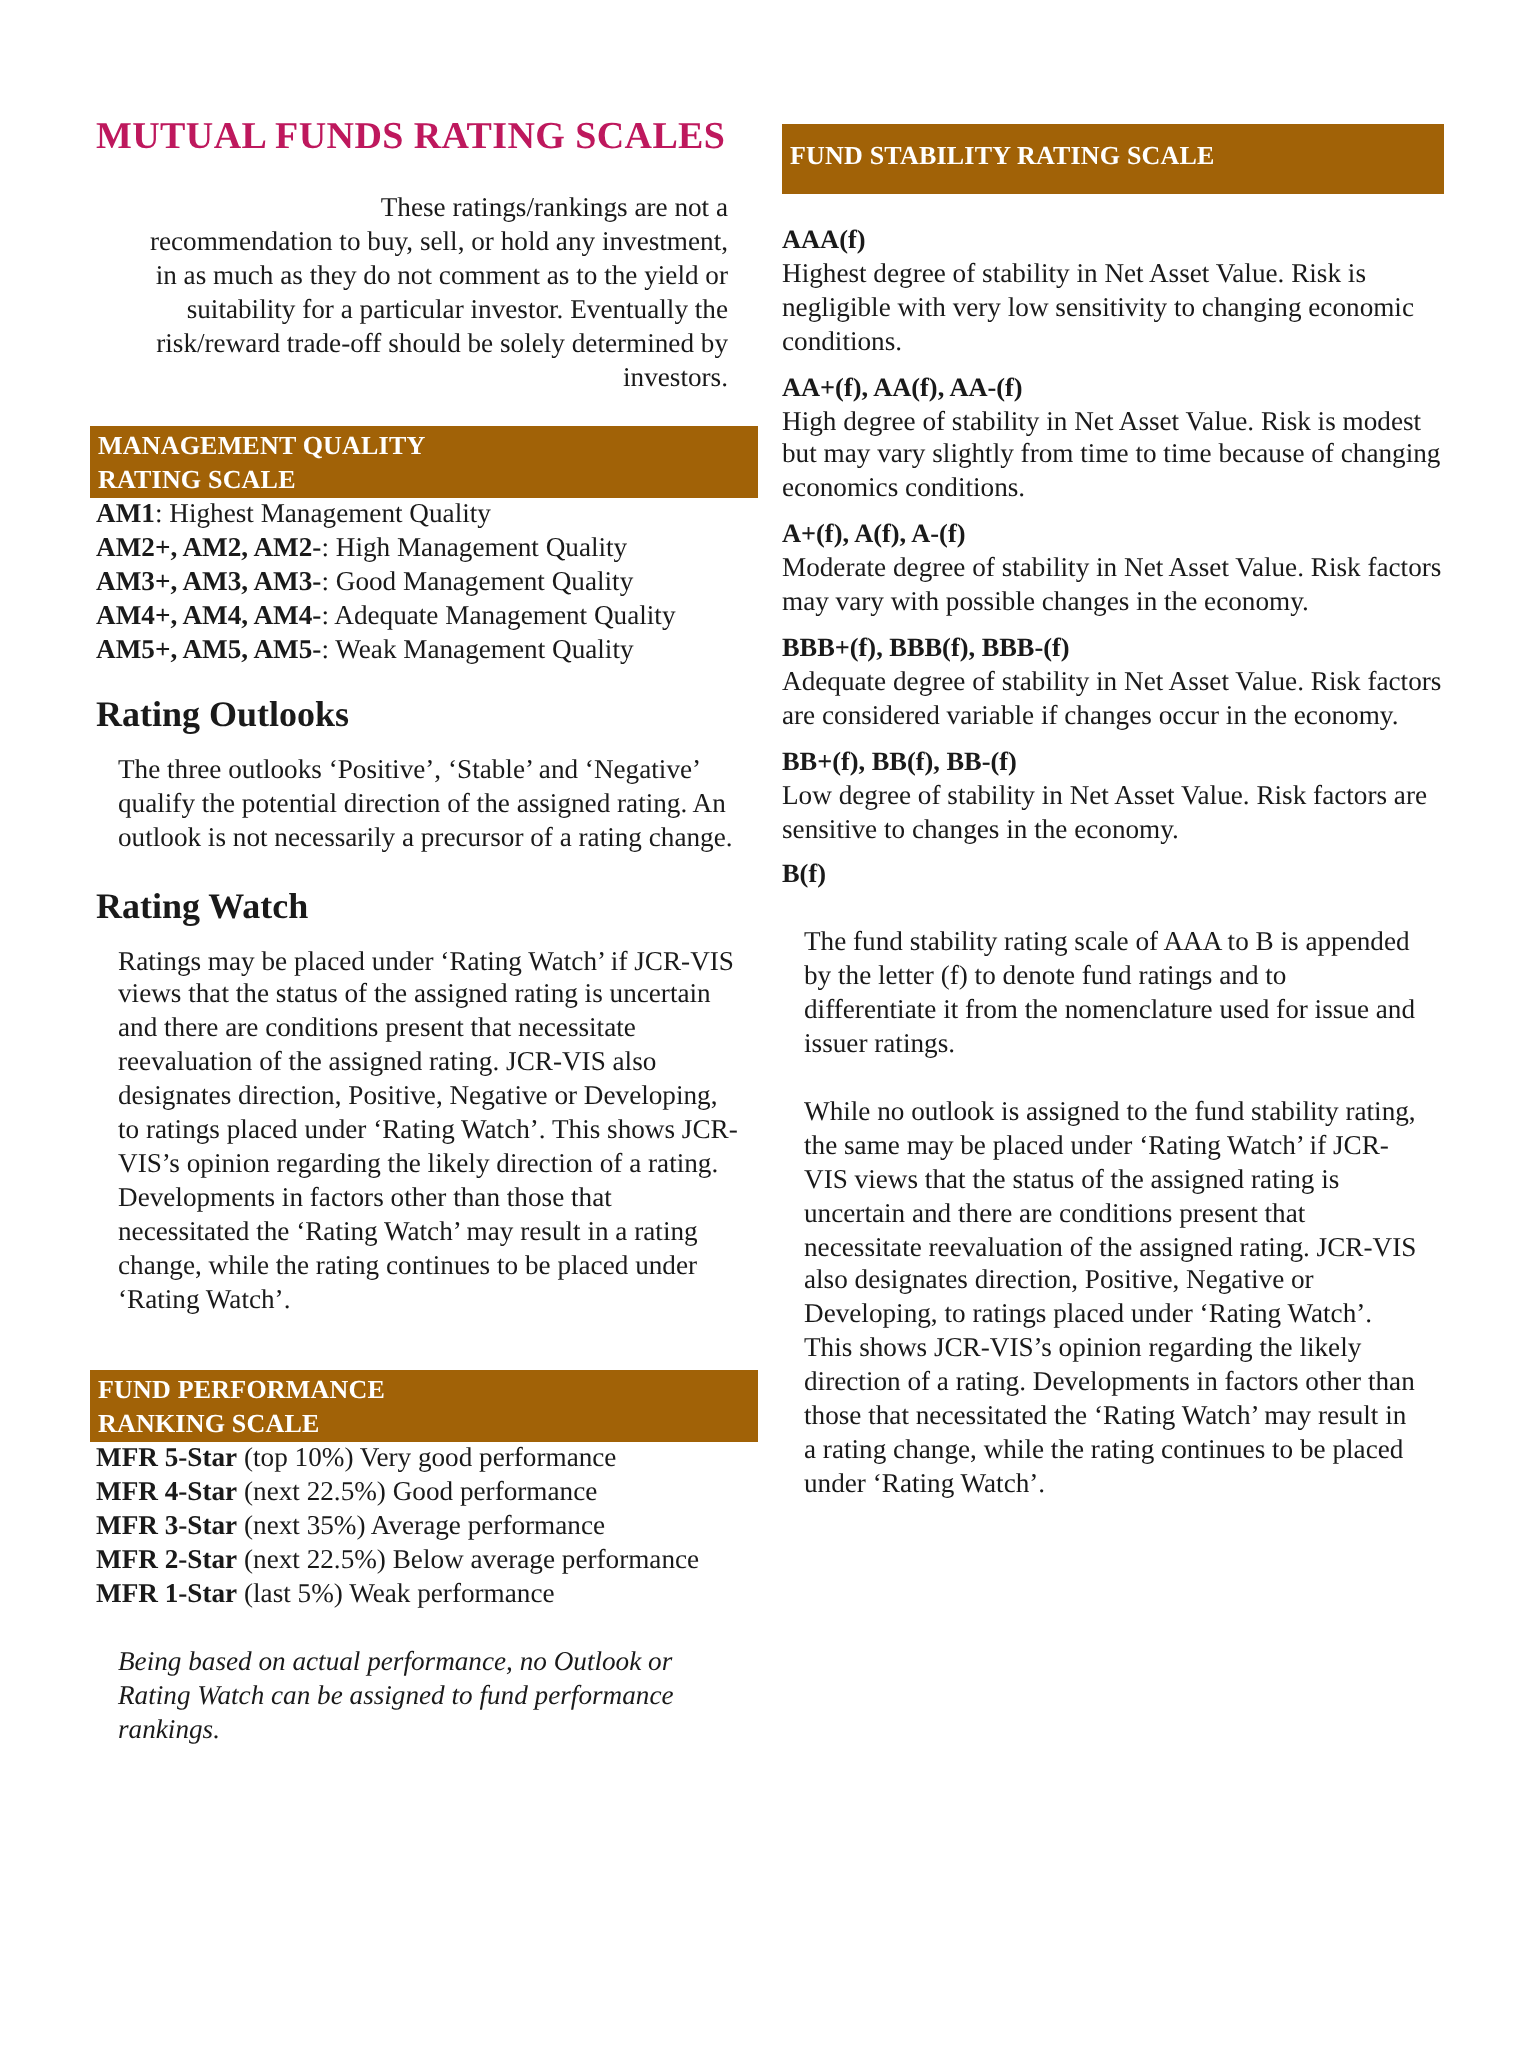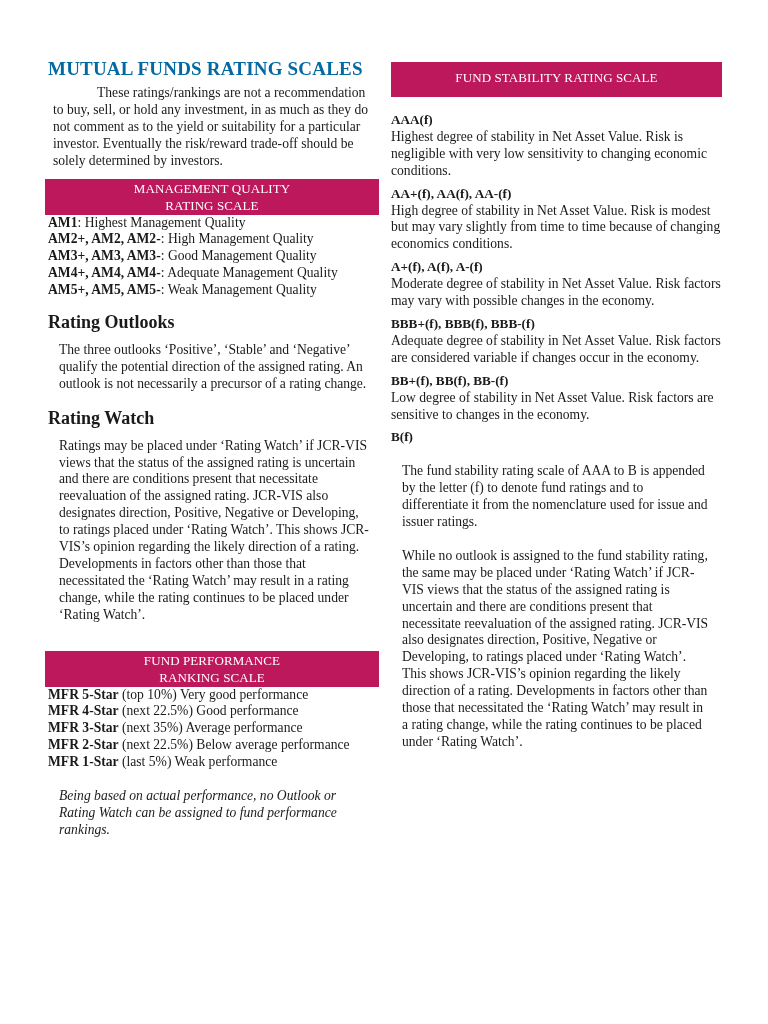--- a/index.html
+++ b/index.html
@@ -4,25 +4,25 @@
 <style>
   html, body { margin: 0; padding: 0; }
   body {
     width: 768px; height: 1024px; background: #ffffff; position: relative;
     font-family: "Liberation Serif", "DejaVu Serif", serif; color: #1a1a1a;
     overflow: hidden;
   }
   .col { position: absolute; font-size: 13.6px; line-height: 16.9px; }
   .left { left: 48px; top: 58px; width: 332px; }
   .right { left: 391px; top: 62px; width: 332px; }
-  .title { font-size: 19px; font-weight: bold; letter-spacing: 0.2px; line-height: 22px; margin: 0 0 2px 0; color: #0369a1; }
-  .intro { text-indent: 44px; margin: 5px; text-align: left; }
+  .title { font-size: 19px; font-weight: bold; letter-spacing: 0.2px; line-height: 22px; margin: 0 0 2px 0; color: #be185d; }
+  .intro { text-indent: 44px; margin: 16px; text-align: right; }
   .bar {
-    background: #be185d; color: #fff; font-weight: normal; font-size: 13px;
-    line-height: 17px; padding: 1px 4px 1px 4px; letter-spacing: 0.1px; text-align: center;
+    background: #a16207; color: #fff; font-weight: bold; font-size: 13px;
+    line-height: 17px; padding: 1px 4px 1px 4px; letter-spacing: 0.1px;
   }
   .left .bar { margin-left: -3px; width: 326px; }
   .bar.mq { margin-top: 9px; height: 34px; }
   .bar.fp { margin-top: 27px; height: 34px; }
   .bar.fs { height: 35px; line-height: 31px; padding: 0 4px; width: 323px; }
   .list { margin: 0; padding: 0; list-style: none; }
   .list li { margin: 0; }
   .list b { font-weight: bold; }
   .sub-h { font-weight: bold; font-size: 18px; margin: 0; }
   .sec { margin: 0; }

